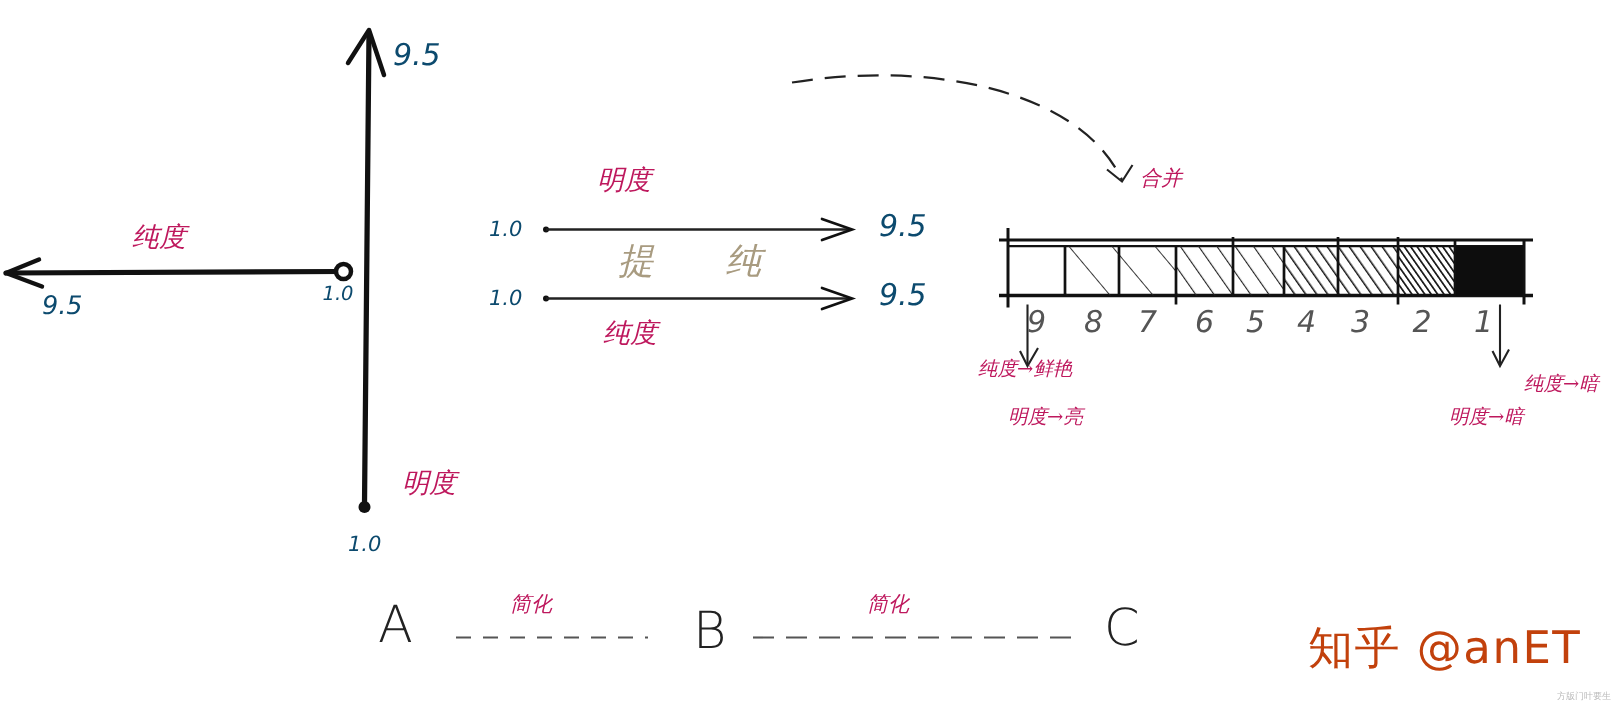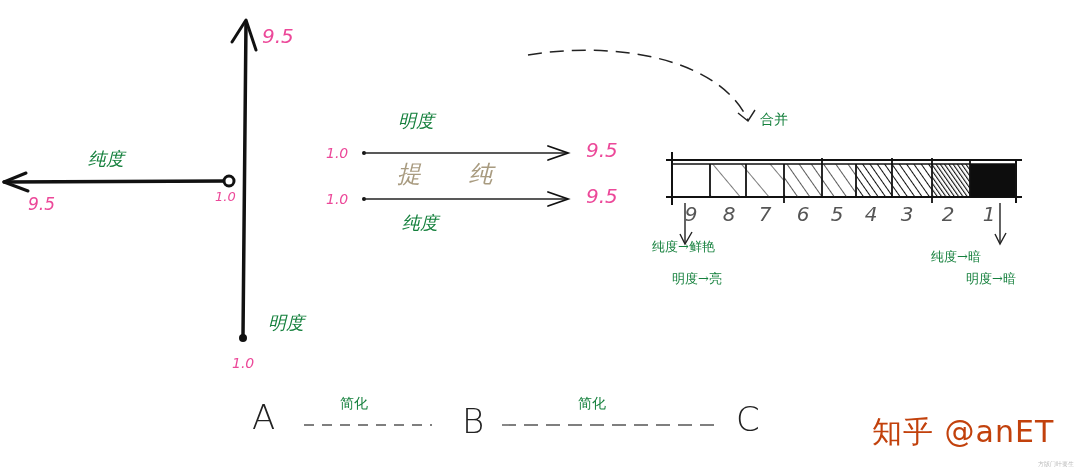--- a/index.html
+++ b/index.html
@@ -1,21 +1,21 @@
 <!DOCTYPE html>
 <html><head>
   <meta charset="utf-8">
   <style>
     html, body { margin: 0; padding: 0; background: #ffffff; }
     body { width: 1080px; height: 474px; position: relative; overflow: hidden; font-family: "DejaVu Sans", sans-serif; }
     svg.canvas { position: absolute; left: 0; top: 0; }
-    .hand { position: absolute; font-family: "DejaVu Serif", serif; color: #15803d; white-space: nowrap; line-height: 1; }
-    .red { color: #ec4899; font-family: "DejaVu Sans", sans-serif; font-style: italic; }
+    .hand { position: absolute; font-family: "DejaVu Serif", serif; color: #be185d; white-space: nowrap; line-height: 1; }
+    .red { color: #0c4a6e; font-family: "DejaVu Sans", sans-serif; font-style: italic; }
     .cn { font-size: 18px; font-style: italic; }
-    .cn-small { font-size: 13px; }
+    .cn-small { font-size: 13px; font-style: italic; }
     .num { font-size: 15px; }
     .letter { font-size: 34px; font-family: "DejaVu Sans", sans-serif; font-weight: 300; color: #222; }
     .scale-num { position: absolute; font-size: 20px; color: #555; font-family: "DejaVu Sans", sans-serif; font-style: italic; font-weight: 300; width: 30px; text-align: center; }
     .tijun { font-size: 24px; color: #9a8a6a; font-style: italic; letter-spacing: 20px; opacity: 0.85; }
     .watermark { position: absolute; font-size: 30px; color: #c2410c; font-family: "DejaVu Sans", sans-serif; letter-spacing: 1px; }
     .watermark-small { position: absolute; font-size: 6px; color: #bbbbbb; font-family: "DejaVu Sans", sans-serif; }
   </style>
 </head>
 <body>
 
@@ -103,40 +103,40 @@
 <div class="hand red num" style="left:262px; top:26px; font-size:20px;">9.5</div>
 <div class="hand cn" style="left:88px; top:150px;">纯度</div>
 <div class="hand red num" style="left:28px; top:196px; font-size:17px;">9.5</div>
 <div class="hand red num" style="left:215px; top:190px; font-size:13px;">1.0</div>
 <div class="hand cn" style="left:268px; top:314px;">明度</div>
 <div class="hand red num" style="left:232px; top:356px; font-size:14px;">1.0</div>
 
 <div class="hand cn" style="left:398px; top:112px;">明度</div>
 <div class="hand red num" style="left:326px; top:146px; font-size:14px;">1.0</div>
 <div class="hand red num" style="left:586px; top:140px; font-size:20px;">9.5</div>
-<div class="hand tijun" style="left:397px; top:162px;font-style:italic;">提 纯</div>
+<div class="hand tijun" style="left:412px; top:162px;font-style:italic;">提 纯</div>
 <div class="hand red num" style="left:326px; top:192px; font-size:14px;">1.0</div>
 <div class="hand red num" style="left:586px; top:186px; font-size:20px;">9.5</div>
 <div class="hand cn" style="left:402px; top:214px;">纯度</div>
 
 <div class="hand cn-small" style="left:760px; top:112px; font-size:14px;">合并</div>
 
 <div class="scale-num" style="left:676px; top:202px;">9</div>
 <div class="scale-num" style="left:714px; top:202px;">8</div>
 <div class="scale-num" style="left:750px; top:202px;">7</div>
 <div class="scale-num" style="left:788px; top:202px;">6</div>
 <div class="scale-num" style="left:822px; top:202px;">5</div>
 <div class="scale-num" style="left:856px; top:202px;">4</div>
 <div class="scale-num" style="left:892px; top:202px;">3</div>
 <div class="scale-num" style="left:933px; top:202px;">2</div>
 <div class="scale-num" style="left:974px; top:202px;">1</div>
 
 <div class="hand cn-small" style="left:652px; top:240px;">纯度→鲜艳</div>
 <div class="hand cn-small" style="left:672px; top:272px;">明度→亮</div>
-<div class="hand cn-small" style="left:931px; top:250px;">纯度→暗</div>
+<div class="hand cn-small" style="left:1016px; top:250px;">纯度→暗</div>
 <div class="hand cn-small" style="left:966px; top:272px;">明度→暗</div>
 
 <div class="hand letter" style="left:252px; top:400px;">A</div>
 <div class="hand cn-small" style="left:340px; top:396px; font-size:14px;">简化</div>
 <div class="hand letter" style="left:462px; top:404px;">B</div>
 <div class="hand cn-small" style="left:578px; top:396px; font-size:14px;">简化</div>
 <div class="hand letter" style="left:736px; top:402px;">C</div>
 
 <div class="watermark" style="left:872px; top:412px;">知乎 @anET</div>
 <div class="watermark-small" style="left:1038px; top:460px;">方版门叶要生</div>

